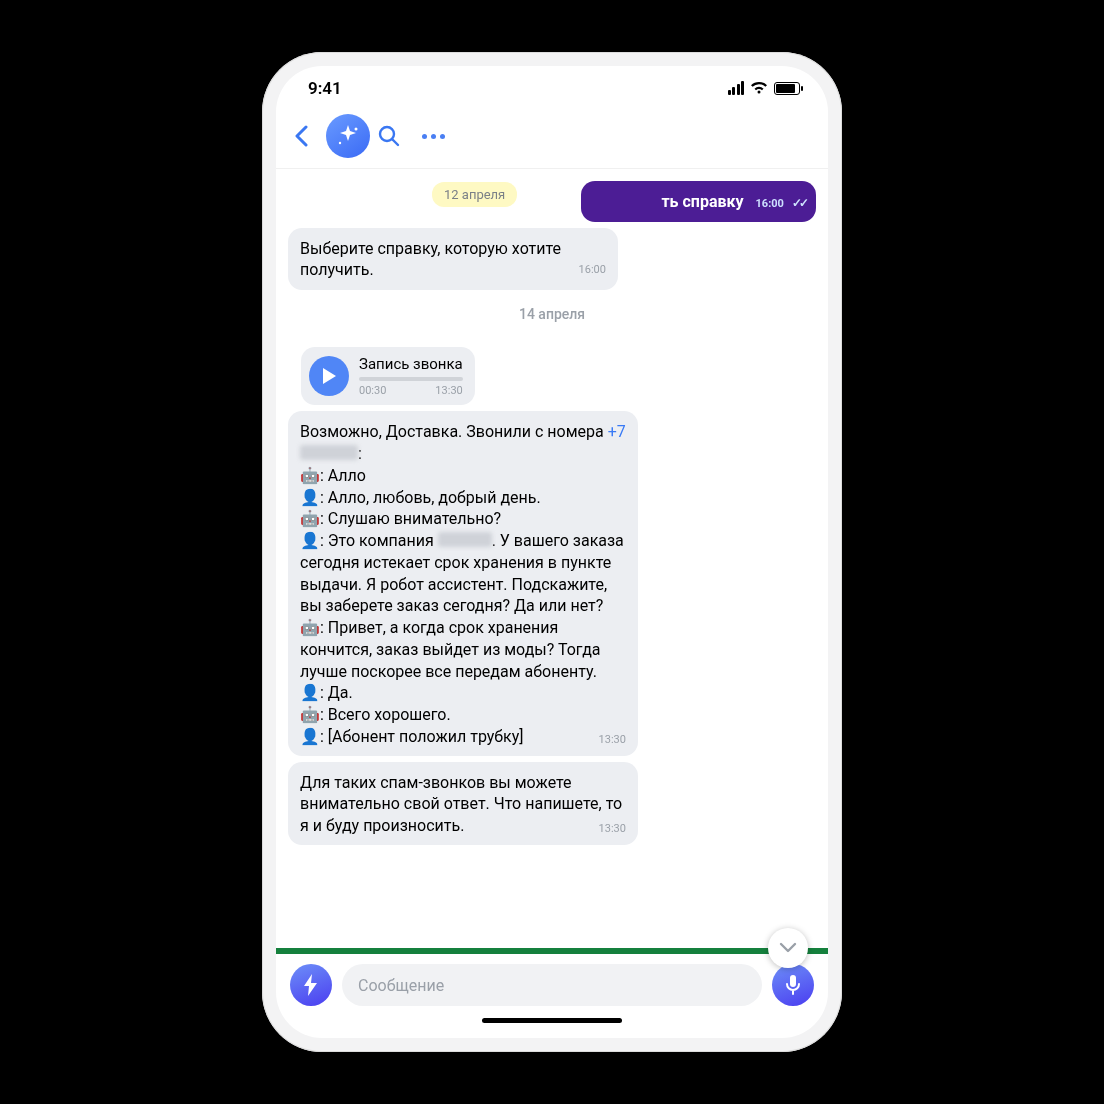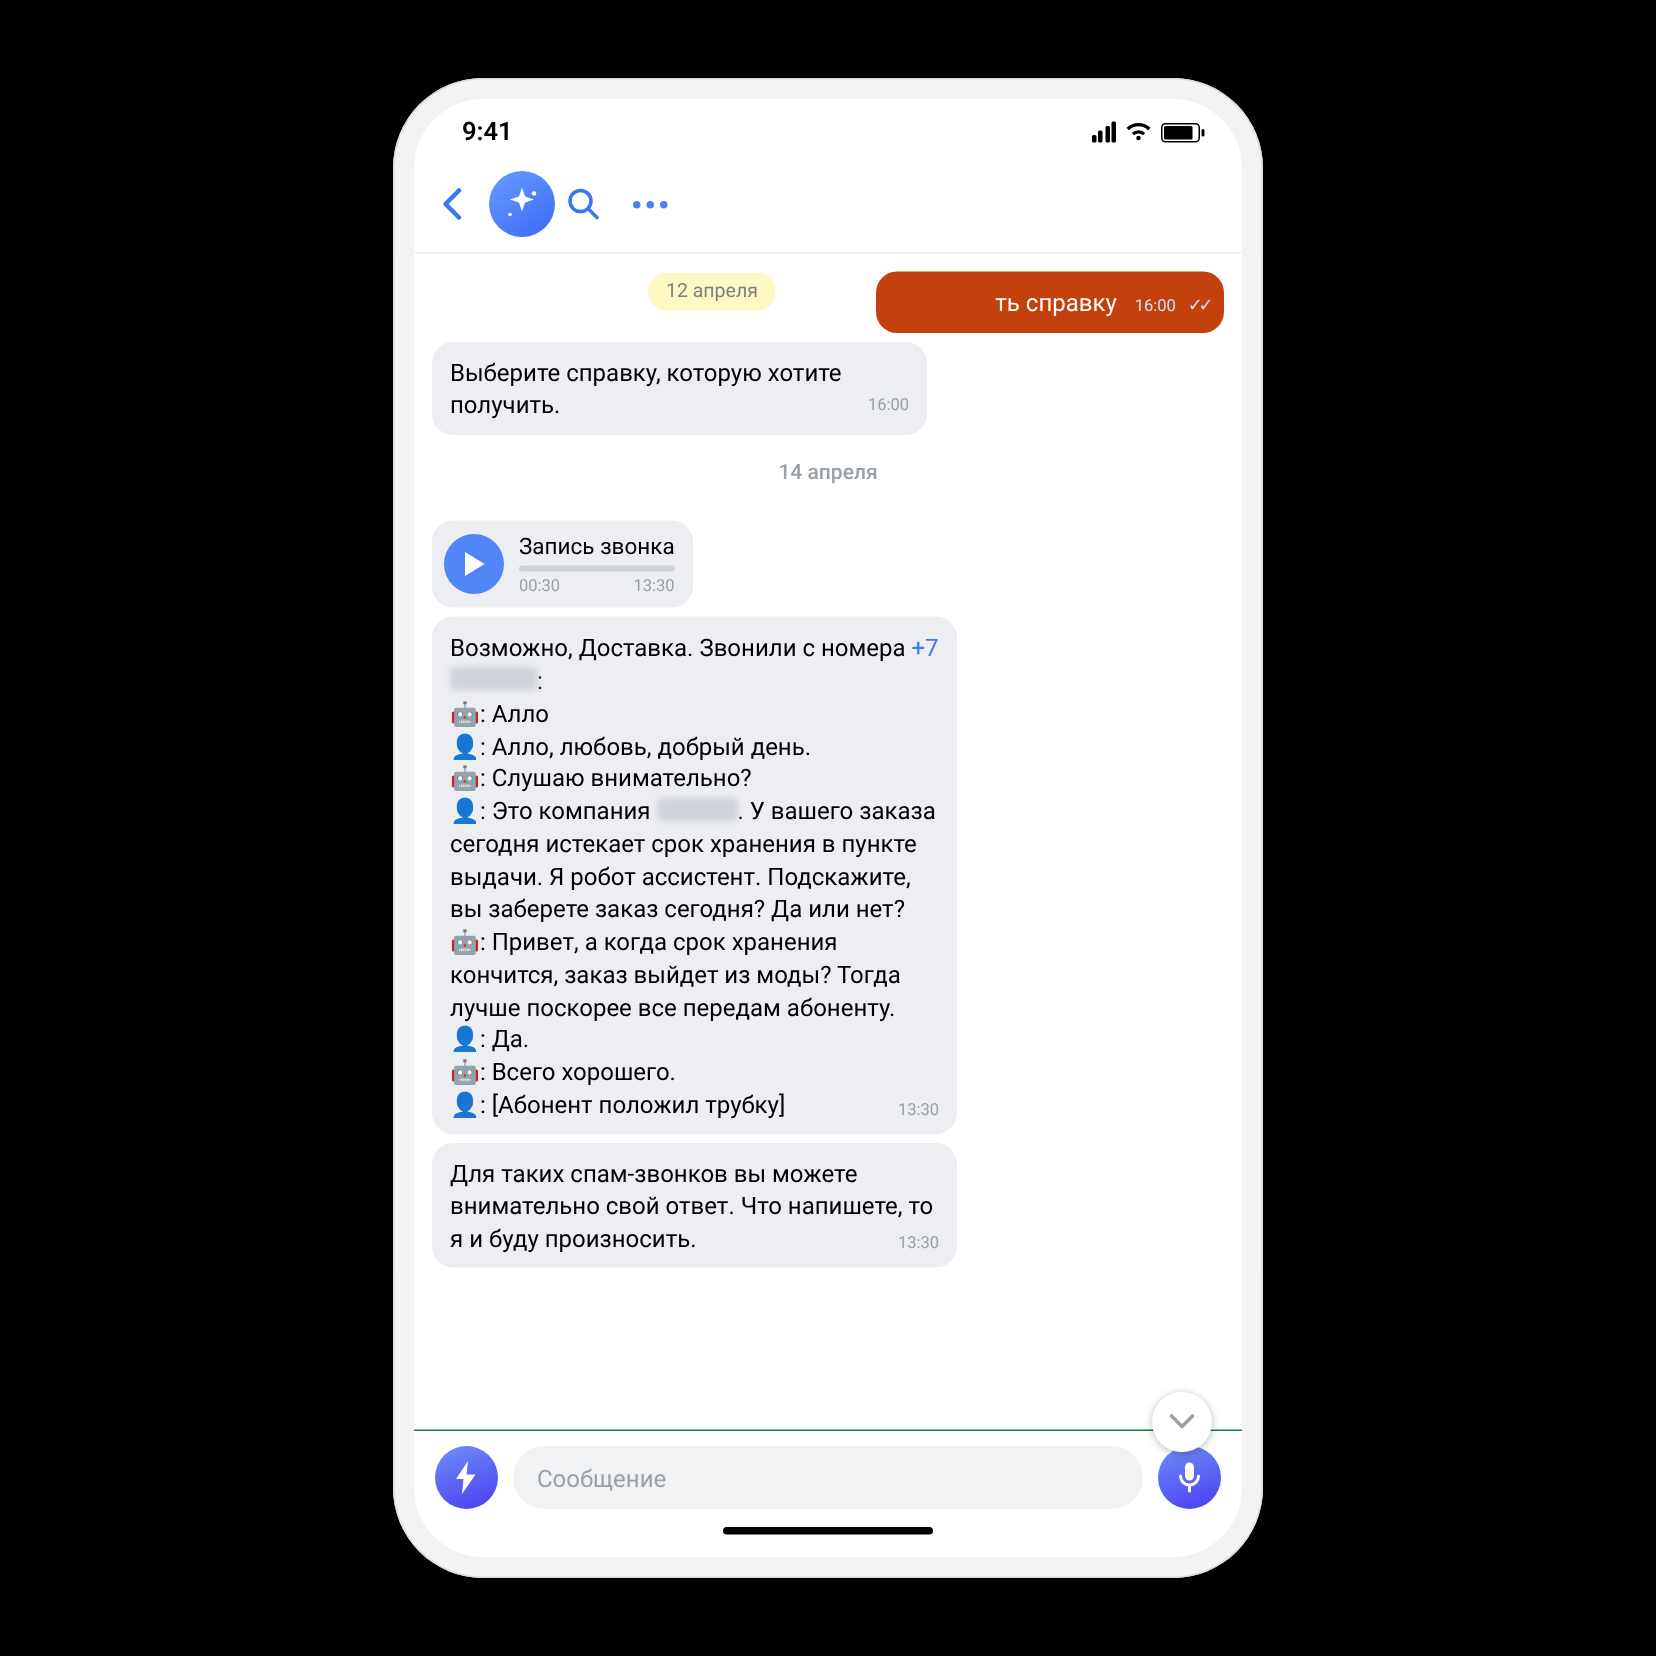--- a/index.html
+++ b/index.html
@@ -81,22 +81,23 @@
     max-width: 330px;
     padding: 10px 12px;
     border-radius: 14px;
     font-size: 16px;
     line-height: 1.32;
     position: relative;
     color:#000;
     background:#eceef2;
   }
   .bubble.out {
-    background:#c2410c;
+    background:#4c1d95;
     color:#fff;
+    font-weight:bold;
   }
   .bubble .time {
     font-size: 11px;
     color:#9aa0a8;
     margin-left: 8px;
   }
   .bubble.out .time { color:#cde0ff; }
   .bubble.out .ticks { color:#cfe5ff; margin-left:4px; font-size:12px; letter-spacing:-3px;}
   .bubble .stamp-inline {
     float:right;
@@ -124,20 +125,21 @@
   .daterow { text-align:center; margin: 14px 0 24px; }
   
   .voice {
     display:flex;
     align-items:center;
     gap:10px;
     background:#eceef2;
     border-radius:14px;
     padding:8px 12px 8px 8px;
     max-width: 260px;
+    margin-left: 13px;
   }
   .play {
     width:40px;height:40px;border-radius:50%;
     background:#5086f6;
     display:flex;align-items:center;justify-content:center;
     flex-shrink:0;
   }
   .vbody { flex:1; }
   .vbody .vtitle { font-size:15px; color:#000; }
   .vbar { height:4px; background:#d0d3d8; border-radius:2px; margin:4px 0 3px; position:relative;}
@@ -159,21 +161,21 @@
     box-shadow:0 1px 6px rgba(0,0,0,.25);
     display:flex;align-items:center;justify-content:center;
     z-index:5;
   }
   
   .inputbar {
     display:flex;
     align-items:center;
     gap:10px;
     padding: 10px 14px 10px 14px;
-    border-top:1px solid #15803d;
+    border-top:6px solid #15803d;
   }
   .roundbtn {
     width:42px;height:42px;border-radius:50%;
     display:flex;align-items:center;justify-content:center;
     background: linear-gradient(160deg,#6d8ff8,#4a3df0);
     flex-shrink:0;
   }
   .msginput {
     flex:1;
     height:42px;

